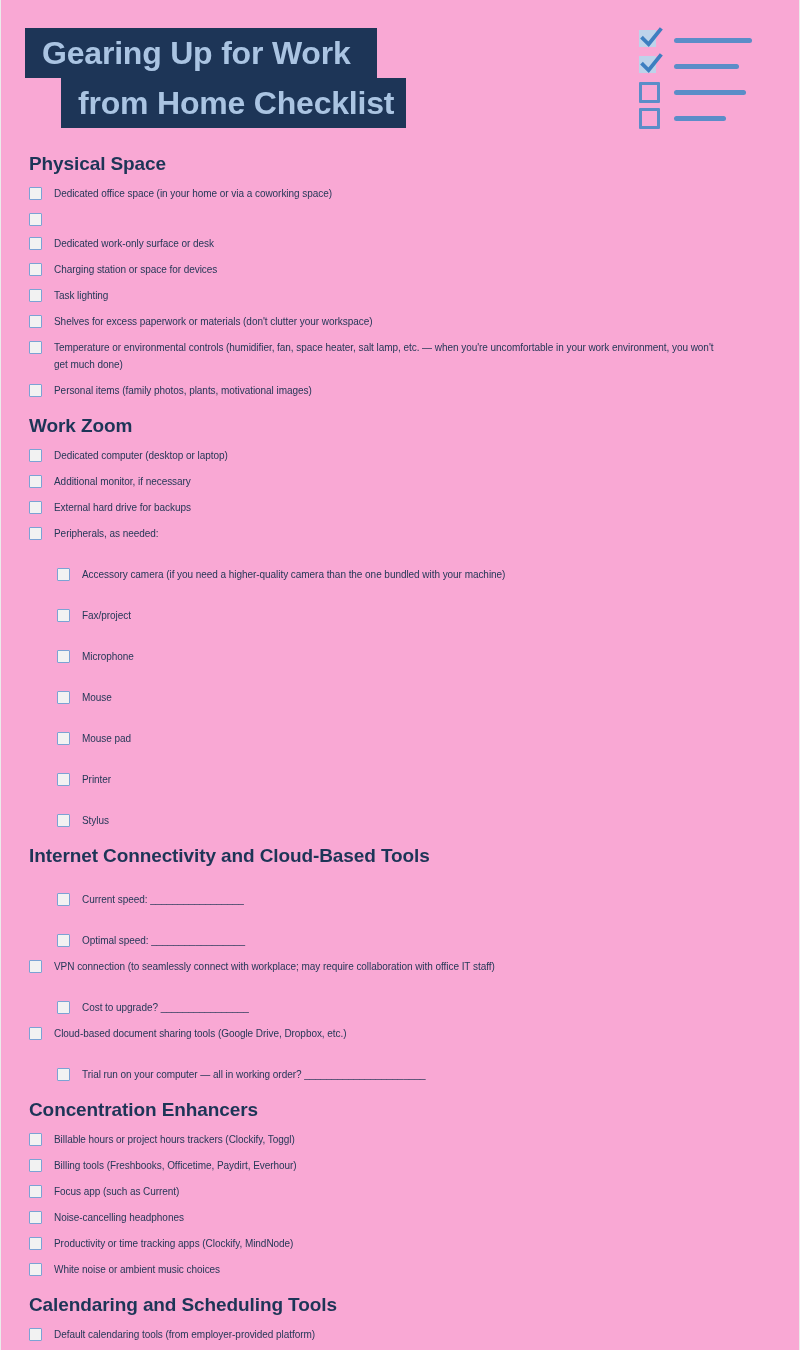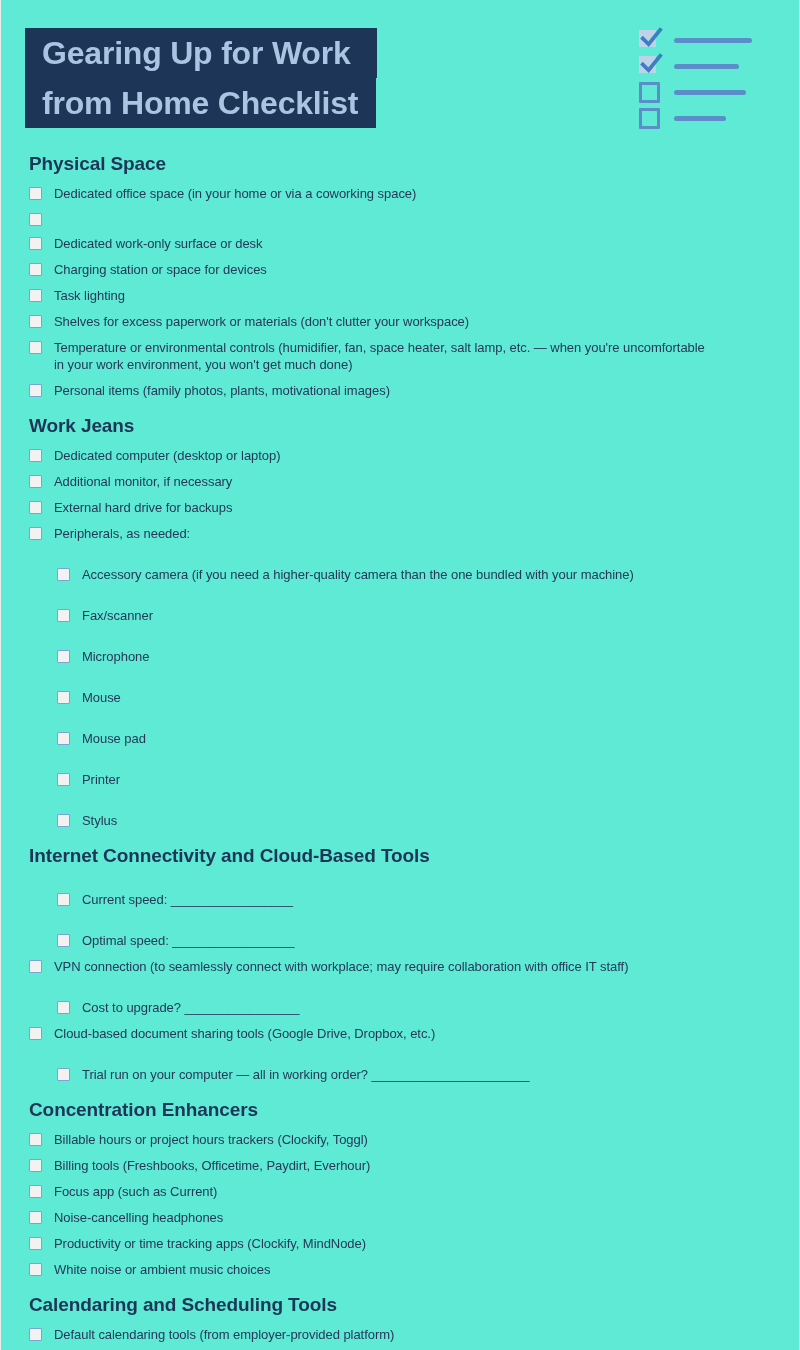--- a/index.html
+++ b/index.html
@@ -12,21 +12,21 @@
   body {
     background: #f2f2f2;
     font-family: "Liberation Sans", sans-serif;
     overflow: hidden;
   }
 
   .page {
     position: relative;
     width: 800px;
     height: 1350px;
-    background: #5eead4;
+    background: #f9a8d4;
     border-left: 1px solid #ebebeb;
     border-right: 1px solid #ebebeb;
     overflow: hidden;
   }
 
   
   .header {
     position: relative;
     height: 150px;
   }
@@ -45,21 +45,21 @@
     font-size: 32px;
     font-weight: bold;
     letter-spacing: -0.2px;
     line-height: 50px;
     padding: 0 18px 0 17px;
     width: fit-content;
     white-space: nowrap;
   }
 
   .title-line-1 { padding-right: 26px; }
-  .title-line-2 { padding-right: 18px; }
+  .title-line-2 { padding-right: 12px; margin-left: 36px; }
 
   
   .check-icon {
     position: absolute;
     right: 30px;
     top: 28px;
     width: 130px;
     height: 102px;
   }
 
@@ -146,21 +146,21 @@
     height: 13px;
     border: 1.7px solid #7ba3d4;
     background: #f2f2f2;
     border-radius: 1px;
     margin-top: 2px;
     margin-right: 12px;
   }
 
   .item-text {
     color: #253858;
-    font-size: 13px;
+    font-size: 10px;
     line-height: 17px;
     letter-spacing: -0.05px;
     max-width: 660px;
   }
 
   .item.sub .item-text { max-width: 640px; }
 </style>
 </head>
 <body>
 
@@ -231,21 +231,21 @@
         <div class="item">
           <span class="cb"></span>
           <span class="item-text">Temperature or environmental controls (humidifier, fan, space heater, salt lamp, etc. — when you're uncomfortable in your work environment, you won't get much done)</span>
         </div>
         <div class="item">
           <span class="cb"></span>
           <span class="item-text">Personal items (family photos, plants, motivational images)</span>
         </div>
       </div>
       <div class="section">
-        <div class="section-title">Work Jeans</div>
+        <div class="section-title">Work Zoom</div>
         <div class="item">
           <span class="cb"></span>
           <span class="item-text">Dedicated computer (desktop or laptop)</span>
         </div>
         <div class="item">
           <span class="cb"></span>
           <span class="item-text">Additional monitor, if necessary</span>
         </div>
         <div class="item">
           <span class="cb"></span>
@@ -254,21 +254,21 @@
         <div class="item">
           <span class="cb"></span>
           <span class="item-text">Peripherals, as needed:</span>
         </div>
         <div class="item sub">
           <span class="cb"></span>
           <span class="item-text">Accessory camera (if you need a higher-quality camera than the one bundled with your machine)</span>
         </div>
         <div class="item sub">
           <span class="cb"></span>
-          <span class="item-text">Fax/scanner</span>
+          <span class="item-text">Fax/project</span>
         </div>
         <div class="item sub">
           <span class="cb"></span>
           <span class="item-text">Microphone</span>
         </div>
         <div class="item sub">
           <span class="cb"></span>
           <span class="item-text">Mouse</span>
         </div>
         <div class="item sub">

